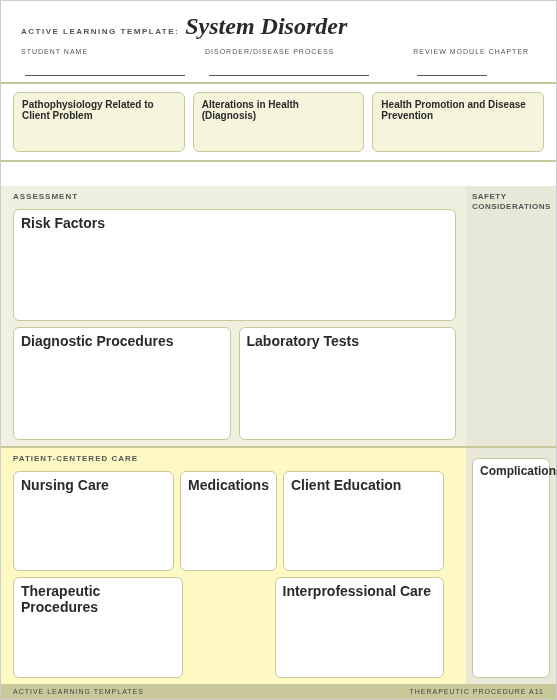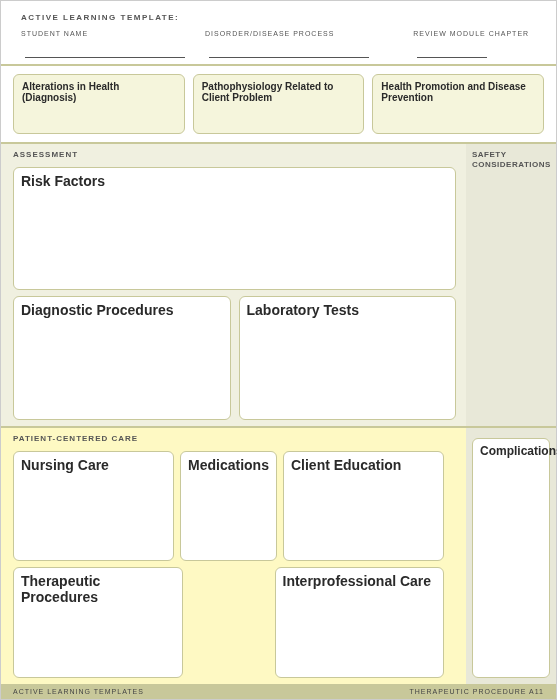--- a/index.html
+++ b/index.html
@@ -91,20 +91,21 @@
       font-weight: bold;
       color: #2a2a2a;
     }
 
     
     .assessment-section {
       background: #f0f0e0;
       flex: 1;
       display: flex;
       gap: 0;
+      margin-top: 24px;
     }
 
     .assessment-main {
       flex: 1;
       padding: 6px 10px 6px 12px;
       display: flex;
       flex-direction: column;
       gap: 6px;
     }
 
@@ -219,43 +220,44 @@
     }
   </style>
 </head>
 <body>
 
 <div class="page">
 
   <div class="header">
     <div class="header-top">
       <span class="header-small">Active Learning Template:</span>
+      <span class="header-title">System Disorder</span>
     </div>
     <div class="header-fields">
       <div>
         <span class="field-label">Student Name</span>
         <span class="field-line field-line-long"></span>
       </div>
       <div>
         <span class="field-label">Disorder/Disease Process</span>
         <span class="field-line field-line-long"></span>
       </div>
       <div>
         <span class="field-label">Review Module Chapter</span>
         <span class="field-line field-line-short"></span>
       </div>
     </div>
   </div>
 
   <div class="top-section">
     <div class="top-box">
+      <span>Pathophysiology Related to Client Problem</span>
+    </div>
+    <div class="top-box">
       <span>Alterations in Health (Diagnosis)</span>
-    </div>
-    <div class="top-box">
-      <span>Pathophysiology Related to Client Problem</span>
     </div>
     <div class="top-box">
       <span>Health Promotion and Disease Prevention</span>
     </div>
   </div>
 
   <div class="section-divider"></div>
 
   <div class="assessment-section" style="flex: 2.2;">
     <div class="assessment-main">

